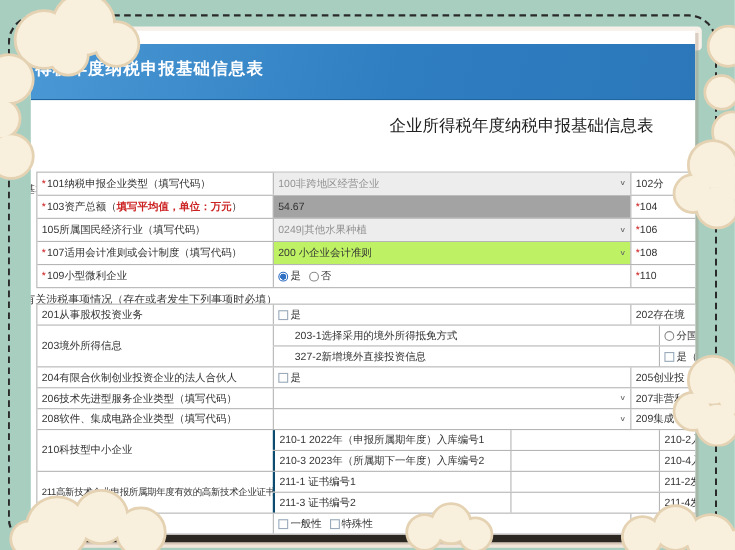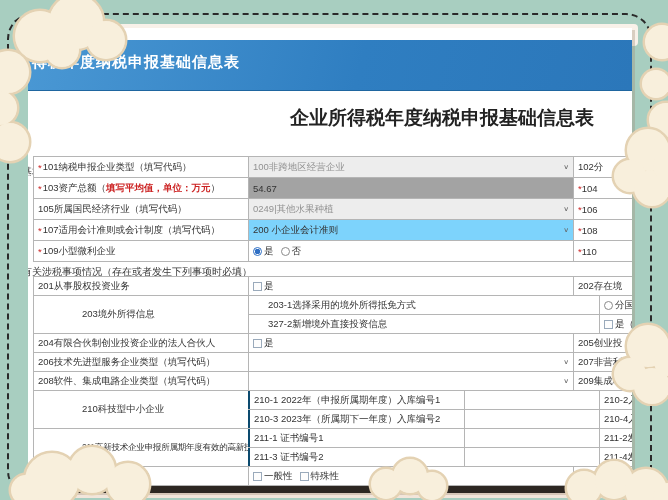--- a/index.html
+++ b/index.html
@@ -17,44 +17,44 @@
   
   .panel{position:absolute;left:28px;top:28px;width:604px;height:458px;
          background:#ffffff;overflow:hidden;z-index:3;
          border-bottom:7px solid #2d2722;
          box-shadow:3px 2px 0 rgba(160,140,120,.35);}
   .titlebar{position:absolute;left:0;top:12px;width:100%;height:50px;
             background:linear-gradient(105deg,#4a98d4 0%,#2f7ec1 55%,#2b77ba 100%);
             border-bottom:1px solid #1f66a0;}
   .titlebar .tt{position:absolute;left:4px;top:13px;color:#ffffff;
                 font-size:15px;font-weight:bold;letter-spacing:1px;white-space:nowrap;}
-  .form-title{position:absolute;top:77px;right:38px;font-size:19px;
-              font-weight:bold;color:#222;white-space:nowrap;}
+  .form-title{position:absolute;top:77px;right:38px;font-size:15px;
+              font-weight:normal;color:#222;white-space:nowrap;}
   .sec-h{position:absolute;left:-6px;font-size:10px;color:#3a3a3a;white-space:nowrap;}
   .sec-h .star{color:#cc2222;}
   
   .tbl{position:absolute;left:5px;width:686px;background:#fff;
        border:1px solid #b5b5b5;font-size:9.5px;color:#333;}
   .trow{display:flex;height:20px;}
   .tbl2 .trow{height:18px;}
   .trow + .trow, .trow + .tgroup, .tgroup + .trow, .tgroup + .tgroup{border-top:1px solid #b5b5b5;}
   .c{box-sizing:border-box;display:flex;align-items:center;padding:0 4px;
      overflow:hidden;white-space:nowrap;}
   .c1{width:214px;}
   .c2{width:325px;border-left:1px solid #b5b5b5;}
   .c3{width:121px;border-left:1px solid #b5b5b5;}
   .sel-gray{background:#ededed;color:#929292;}
-  .sel-white{background:#7dd3fc;color:#333;}
+  .sel-white{background:#bef264;color:#333;}
   .inp-orange{background:#a3a3a3;color:#333;}
   .chev{margin-left:auto;color:#666;font-size:8px;line-height:8px;transform:scaleY(.8);}
   .star{color:#cc2222;margin-right:1px;}
   .redtxt{color:#cc2222;font-weight:bold;}
   .rstar{color:#cc2222;}
   .tgroup{display:flex;}
-  .gc1{width:214px;margin-left:44px;}
+  .gc1{width:214px;}
   .gsub{display:flex;flex-direction:column;width:472px;}
   .srow{display:flex;height:18px;}
   .srow + .srow{border-top:1px solid #b5b5b5;}
   .s2{width:351px;border-left:1px solid #b5b5b5;padding-left:19px;}
   .s2a{width:216px;border-left:2px solid #0c4a6e;}
   .s2b{width:135px;border-left:1px solid #b5b5b5;}
   .s3{width:121px;border-left:1px solid #b5b5b5;}
   .small{font-size:8.6px;letter-spacing:-.3px;}
   
   .rad{width:9px;height:9px;min-width:9px;border:1px solid #8a8a8a;border-radius:50%;

